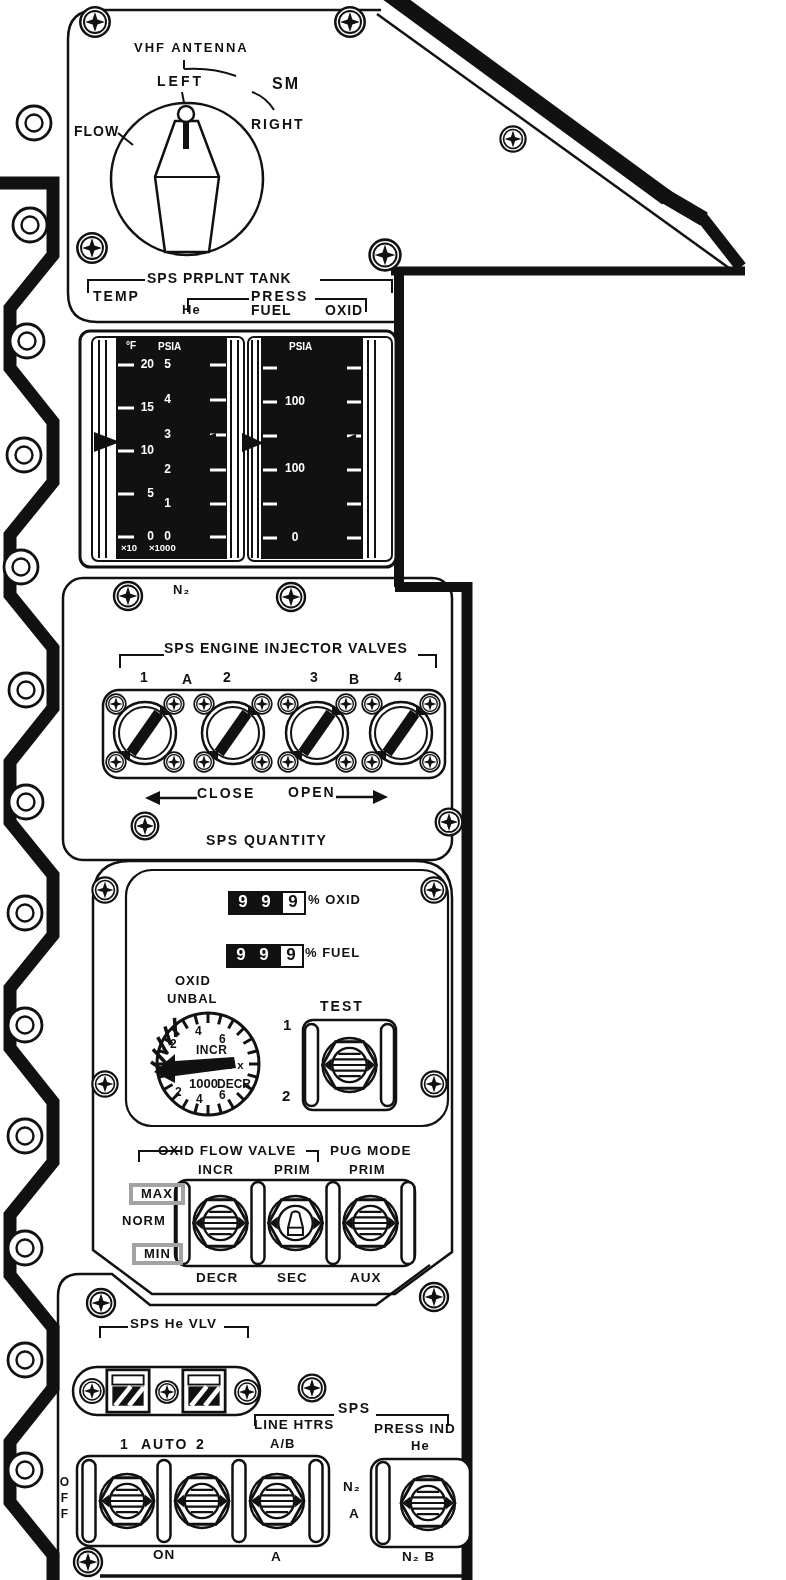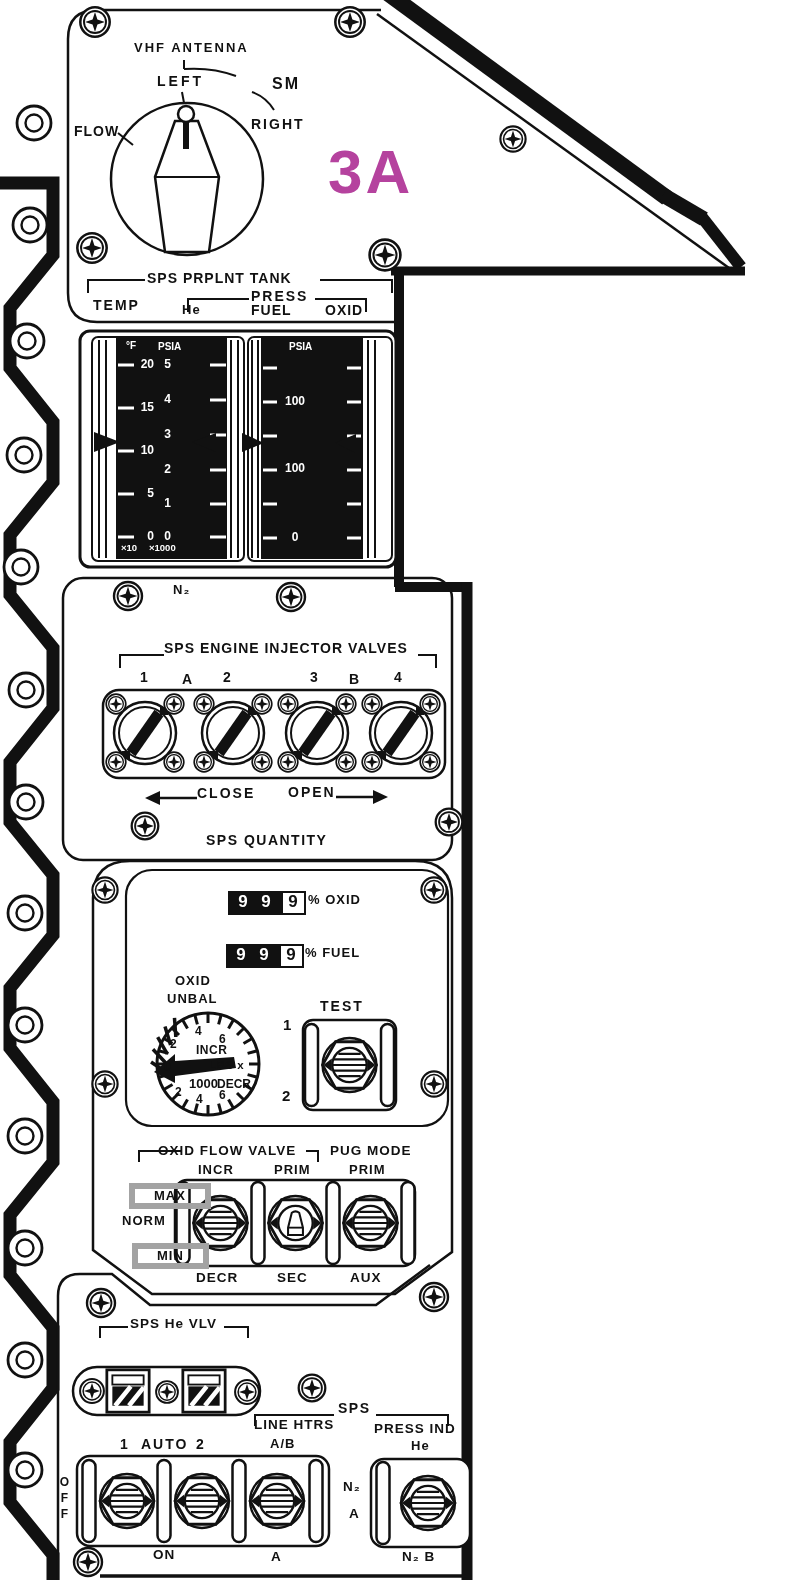--- a/index.html
+++ b/index.html
@@ -1,21 +1,21 @@
 <!DOCTYPE html>
 <html><head>
 <meta charset="utf-8">
 <style>
   html,body{margin:0;padding:0;background:#fff;}
   #stage{position:relative;width:786px;height:1580px;background:#fff;overflow:hidden;
          font-family:"Liberation Sans",sans-serif;}
   svg{position:absolute;left:0;top:0;}
   .t{position:absolute;font-weight:bold;color:#111;white-space:nowrap;letter-spacing:1px;line-height:1.1;}
   .tw{position:absolute;font-weight:bold;color:#fff;white-space:nowrap;line-height:1;}
-  .box{border:6px solid #a3a3a3;padding:0 19px;}
+  .box{border:4px solid #a3a3a3;padding:0 8px;}
   .vert{width:13px;white-space:normal;word-break:break-all;line-height:16px;text-align:center;letter-spacing:0;}
   .ra{text-align:right;}
   .ca{text-align:center;}
   .accent{color:#b5429e;font-weight:600;letter-spacing:3px;}
   .digit{position:absolute;width:20px;text-align:center;font-weight:bold;font-size:17px;top:0;}
 </style>
 </head>
 <body>
 
 <div id="stage">
@@ -321,24 +321,23 @@
   <use href="#screw" transform="translate(312,1388) scale(0.95)"></use>
   <use href="#screw" transform="translate(88,1562)"></use>
 </g>
 </svg>
 
 <div class="t" style="left:134px;top:41px;font-size:13px;letter-spacing:2px;">VHF ANTENNA</div>
 <div class="t" style="left:157px;top:74px;font-size:14px;letter-spacing:3px;">LEFT</div>
 <div class="t" style="left:250px;top:75px;font-size:16px;letter-spacing:2px;margin-left:22px;">SM</div>
 <div class="t" style="left:251px;top:117px;font-size:14px;letter-spacing:2px;">RIGHT</div>
 <div class="t" style="left:74px;top:124px;font-size:14px;letter-spacing:1px;">FLOW</div>
-<div class="t accent" style="left:328px;top:138px;font-size:62px;">3A</div>
 
 <div class="t" style="left:147px;top:271px;font-size:14px;">SPS PRPLNT TANK</div>
-<div class="t" style="left:93px;top:289px;font-size:14px;letter-spacing:2px;margin-top:9px;">TEMP</div>
+<div class="t" style="left:93px;top:289px;font-size:14px;letter-spacing:2px;">TEMP</div>
 <div class="t" style="left:251px;top:289px;font-size:14px;letter-spacing:2px;text-align:center;">PRESS</div>
 <div class="t" style="left:182px;top:303px;font-size:13px;">He</div>
 <div class="t" style="left:251px;top:303px;font-size:14px;letter-spacing:1px;">FUEL</div>
 <div class="t" style="left:325px;top:303px;font-size:14px;letter-spacing:1px;">OXID</div>
 
 <div class="tw" style="left:126px;top:341px;font-size:10px;font-weight:bold;">°F</div>
 <div class="tw" style="left:158px;top:342px;font-size:10px;">PSIA</div>
 <div class="tw ra" style="left:130px;top:358px;width:24px;font-size:12px;">20</div>
 <div class="tw ra" style="left:130px;top:401px;width:24px;font-size:12px;">15</div>
 <div class="tw ra" style="left:130px;top:444px;width:24px;font-size:12px;">10</div>

